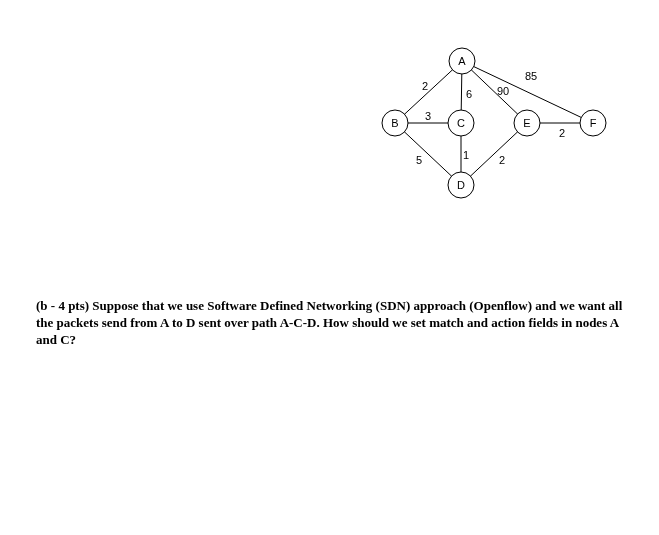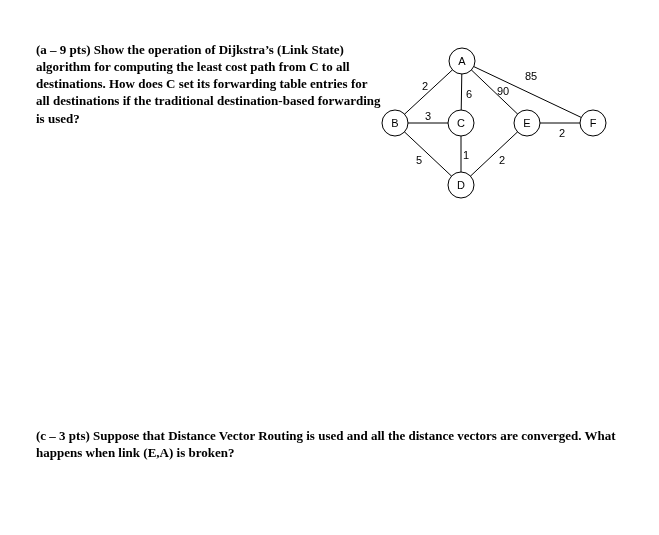--- a/index.html
+++ b/index.html
@@ -44,21 +44,20 @@
     font-size: 11px;
     text-anchor: middle;
     fill: #000000;
   }
 </style>
 </head>
 <body>
 
 <div class="page">
 
-  <p class="q qa">(a – 9 pts) Show the operation of Dijkstra’s (Link State) algorithm for computing the least cost path from C to all destinations. How does C set its forwarding table entries for all destinations if the traditional destination-based forwarding is used?</p>
 
   <div id="graph-wrap">
     <svg id="graph-svg" width="240" height="175" viewBox="0 0 240 175" xmlns="http://www.w3.org/2000/svg">
         <line x1="87" y1="26" x2="20" y2="88" class="edge"></line>
         <line x1="87" y1="26" x2="86" y2="88" class="edge"></line>
         <line x1="87" y1="26" x2="152" y2="88" class="edge"></line>
         <line x1="87" y1="26" x2="218" y2="88" class="edge"></line>
         <line x1="20" y1="88" x2="86" y2="88" class="edge"></line>
         <line x1="20" y1="88" x2="86" y2="150" class="edge"></line>
         <line x1="86" y1="88" x2="86" y2="150" class="edge"></line>
@@ -81,17 +80,17 @@
         <text x="128" y="60" class="edge-weight">90</text>
         <text x="156" y="45" class="edge-weight">85</text>
         <text x="53" y="85" class="edge-weight">3</text>
         <text x="44" y="129" class="edge-weight">5</text>
         <text x="91" y="124" class="edge-weight">1</text>
         <text x="127" y="129" class="edge-weight">2</text>
         <text x="187" y="102" class="edge-weight">2</text>
       </svg>
   </div>
 
+  <p class="q qb">(b - 4 pts) Suppose that we use Software Defined Networking (SDN) approach (Openflow) and we want all the packets send from A to D sent over path A-C-D. How should we set match and action fields in nodes A and C?</p>
 
-  <p class="q qc">(c – 3 pts) Suppose that Distance Vector Routing is used and all the distance vectors are converged. What happens when link (E,A) is broken?</p>
 
 
 </div>
 
 </body></html>

